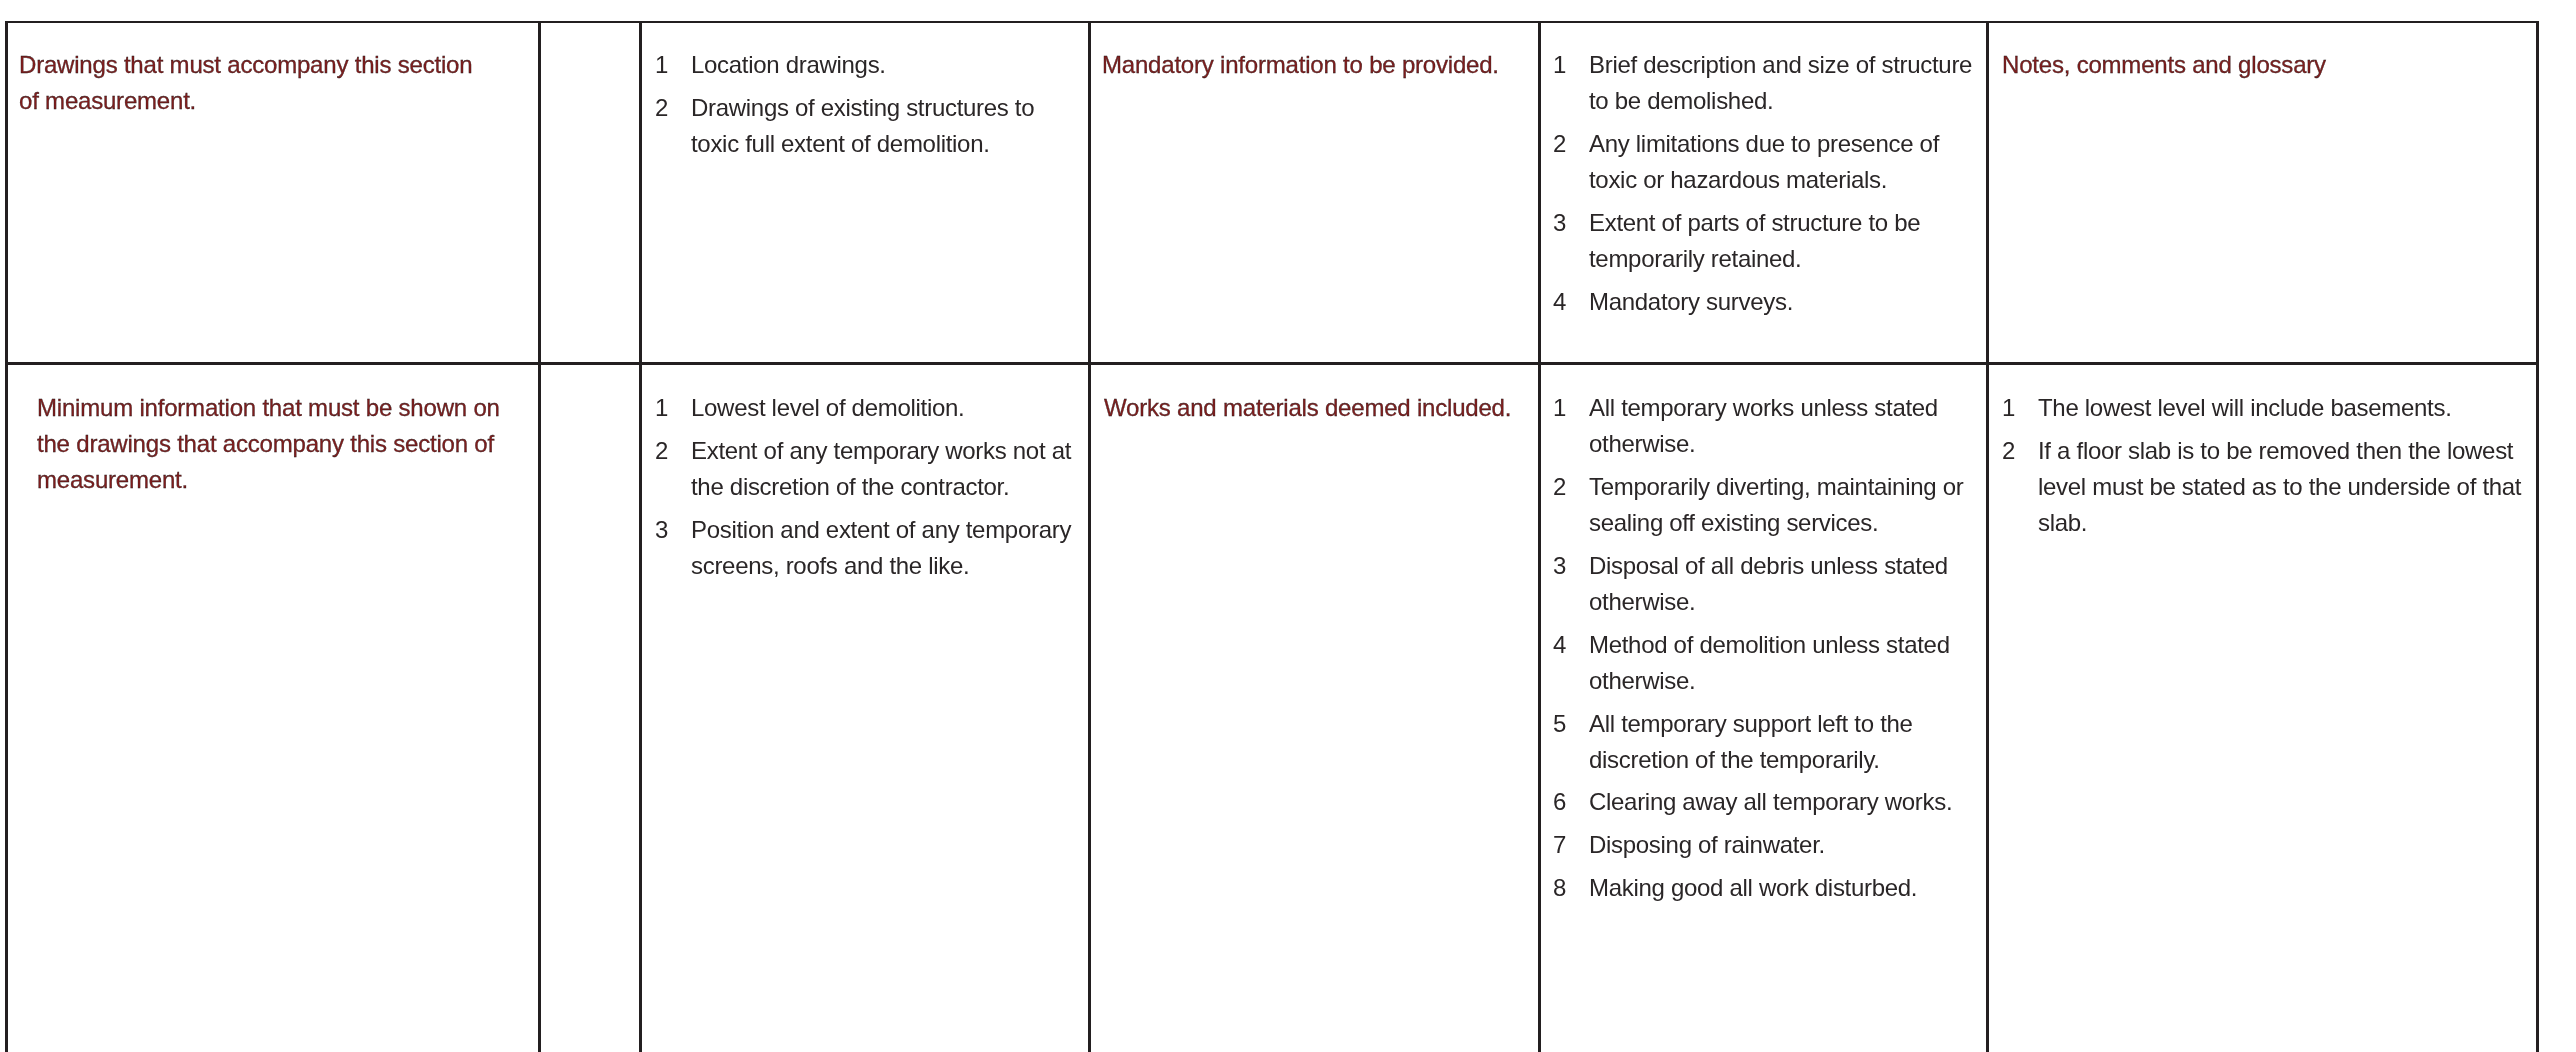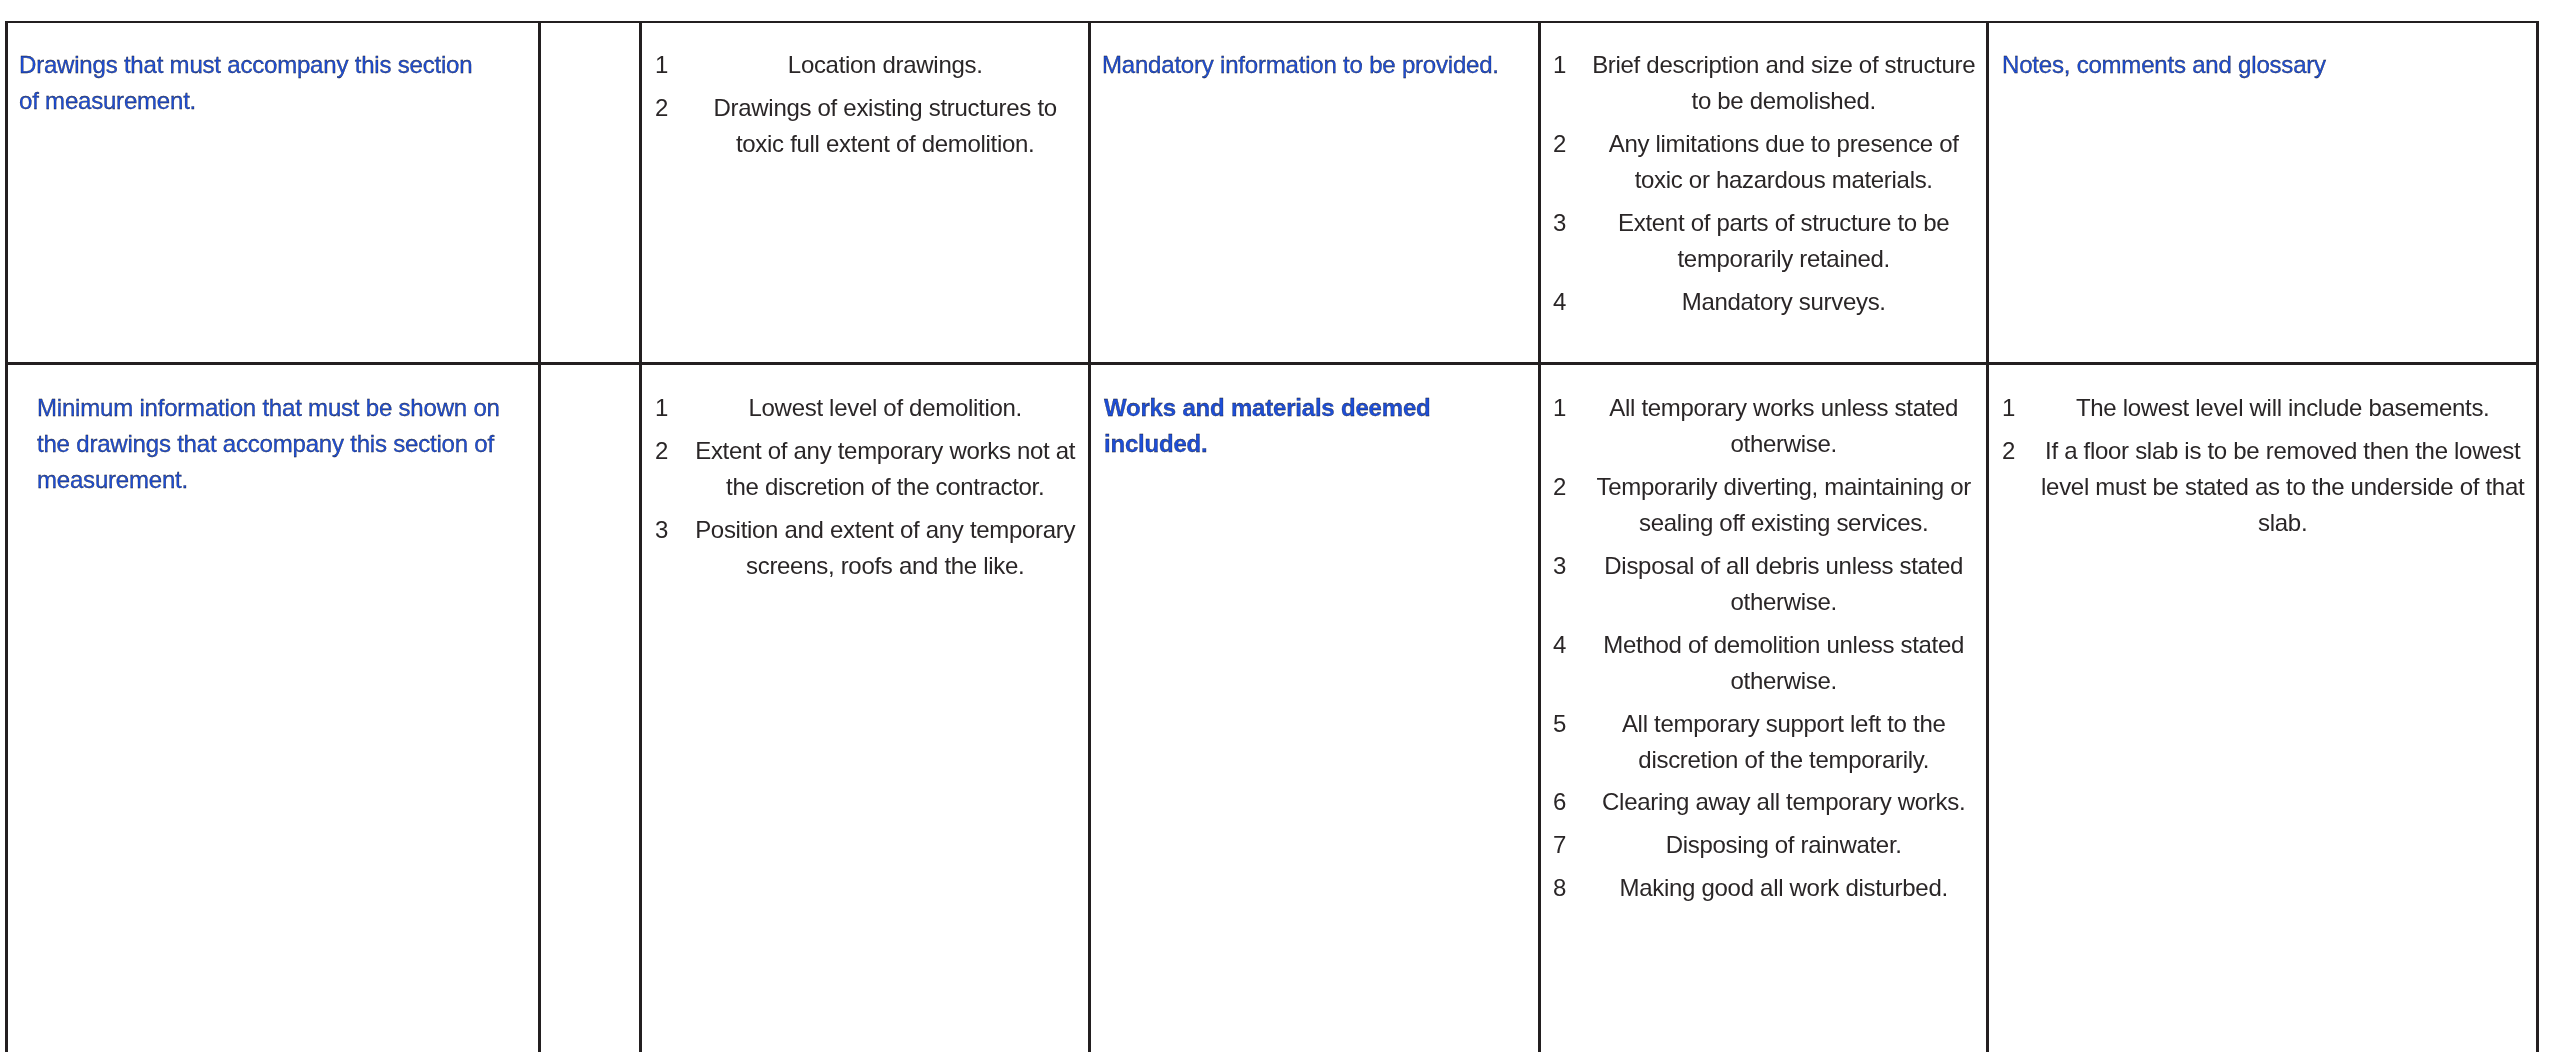--- a/index.html
+++ b/index.html
@@ -1,27 +1,27 @@
 <!DOCTYPE html>
 <html style="font-size:13.7px"><head>
 <meta charset="utf-8">
 <style>
   html, body { margin: 0; padding: 0; background: #ffffff; }
   body { width: 2576px; height: 1052px; overflow: hidden; position: relative;
          font-family: "Liberation Sans", "DejaVu Sans", sans-serif; color: #231f20; }
   .vline { position: absolute; top: 20.6px; width: 2.6px; height: 1038px; background: #231f20; }
   .hline { position: absolute; left: 6px; width: 2531px; height: 2.6px; background: #231f20; }
   .cell { position: absolute; box-sizing: border-box; padding: 0 8.6px 0 13px; }
-  .head { font-size: 24px; line-height: 36px; font-weight: normal; color: #1d4ed8;
+  .head { font-size: 24px; line-height: 36px; font-weight: normal; color: #7f1d1d;
           letter-spacing: -0.2px; -webkit-text-stroke: 0.3px #1d1a1b; }
   .list { margin: 0; padding: 0; list-style: none; font-size: 24px; line-height: 36px;
           color: #2a2627; letter-spacing: -0.3px; }
   .list li { display: flex; margin-bottom: 6.9px; }
   .num { flex: 0 0 36px; width: 36px; font-weight: normal; color: #2a2627; }
-  .txt { flex: 1 1 auto; text-align: center; }
+  .txt { flex: 1 1 auto; }
 </style>
 </head>
 <body>
 
 <div>
 
   <div class="hline" style="top:20.6px;"></div>
   <div class="hline" style="top:362px;"></div>
   <div class="vline" style="left:5.1px;"></div>
   <div class="vline" style="left:538px;"></div>
@@ -79,21 +79,21 @@
       <li>
           <span class="num">2</span>
           <span class="txt">Extent of any temporary works not at the discretion of the contractor.</span>
         </li>
       <li>
           <span class="num">3</span>
           <span class="txt">Position and extent of any temporary screens, roofs and the like.</span>
         </li>
     </ul>
   </div>
-  <div class="cell head" style="left:1091px; top:390px; width:429px;font-weight:bold;">Works and materials deemed included.</div>
+  <div class="cell head" style="left:1091px; top:390px; width:429px;">Works and materials deemed included.</div>
   <div class="cell" style="left:1540px; top:390px; width:447px;">
     <ul class="list">
       <li>
           <span class="num">1</span>
           <span class="txt">All temporary works unless stated otherwise.</span>
         </li>
       <li>
           <span class="num">2</span>
           <span class="txt">Temporarily diverting, maintaining or sealing off existing services.</span>
         </li>

